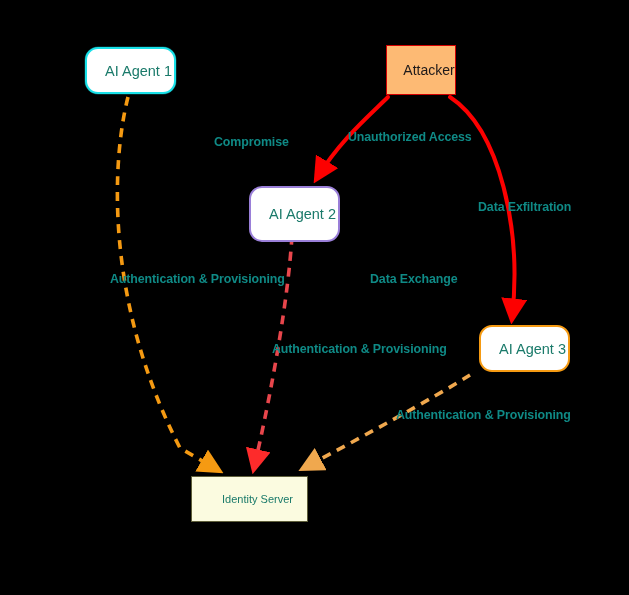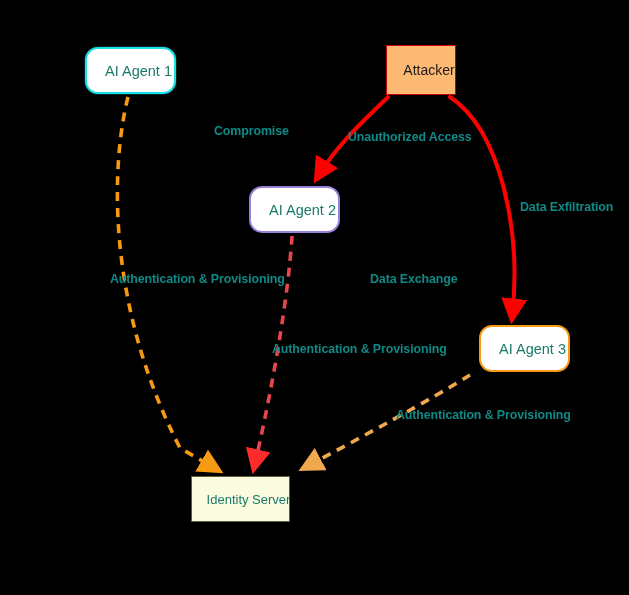--- a/index.html
+++ b/index.html
@@ -39,44 +39,44 @@
     color: #1a7a6a;
   }
   .node-agent1 {
     left: 85px;  top: 47px;
     width: 91px; height: 47px;
     border: 2.6px solid #18e0e8;
     box-shadow: 0 0 0 0.5px rgba(24,224,232,0.35);
   }
   .node-agent2 {
     left: 249px; top: 186px;
-    width: 91px; height: 47px;
+    width: 91px; height: 56px;
     border: 2.6px solid #9a7fd8;
   }
   .node-agent3 {
     left: 462px; top: 325px;
     width: 91px; height: 47px;
     border: 2.6px solid #f59a12;
     margin-left: 17px;
   }
   .node-attacker {
     left: 386px; top: 45px;
     width: 70px;  height: 50px;
     background: #fdba74;
     border: 1.6px solid #d40000;
     color: #1f1a1a;
     font-size: 14px;
   }
   .node-identity {
     left: 191px; top: 476px;
-    width: 99px; height: 46px;
+    width: 117px; height: 46px;
     background: #fbfbe0;
     border: 1.6px solid #5e5e3a;
     color: #1a7a6a;
-    font-size: 13px;
+    font-size: 11px;
   }
   .edge-label {
     position: absolute;
     font-size: 12.4px;
     font-weight: bold;
     color: #0f8a86;
     white-space: nowrap;
     letter-spacing: -0.1px;
   }
   .edge-label.accent-red { color: #0f8a86; }
@@ -126,25 +126,25 @@
   </div>
 
   <div class="node node-agent node-agent3">
     <span>AI Agent 3</span>
   </div>
 
   <div class="node node-identity">
     <span>Identity Server</span>
   </div>
 
-  <div class="edge-label" style="left:214px; top:124px;">Compromise</div>
+  <div class="edge-label" style="left:214px; top:135px;">Compromise</div>
 
   <div class="edge-label accent-red" style="left:348px; top:130px;">Unauthorized Access</div>
 
-  <div class="edge-label" style="left:520px; top:200px;">Data Exfiltration</div>
+  <div class="edge-label" style="left:478px; top:200px;">Data Exfiltration</div>
 
   <div class="edge-label" style="left:370px; top:272px;text-align:center;">Data Exchange</div>
 
   <div class="edge-label" style="left:110px; top:272px;">Authentication &amp; Provisioning</div>
 
   <div class="edge-label" style="left:272px; top:342px;">Authentication &amp; Provisioning</div>
 
   <div class="edge-label" style="left:396px; top:408px;">Authentication &amp; Provisioning</div>
 
 </div>

